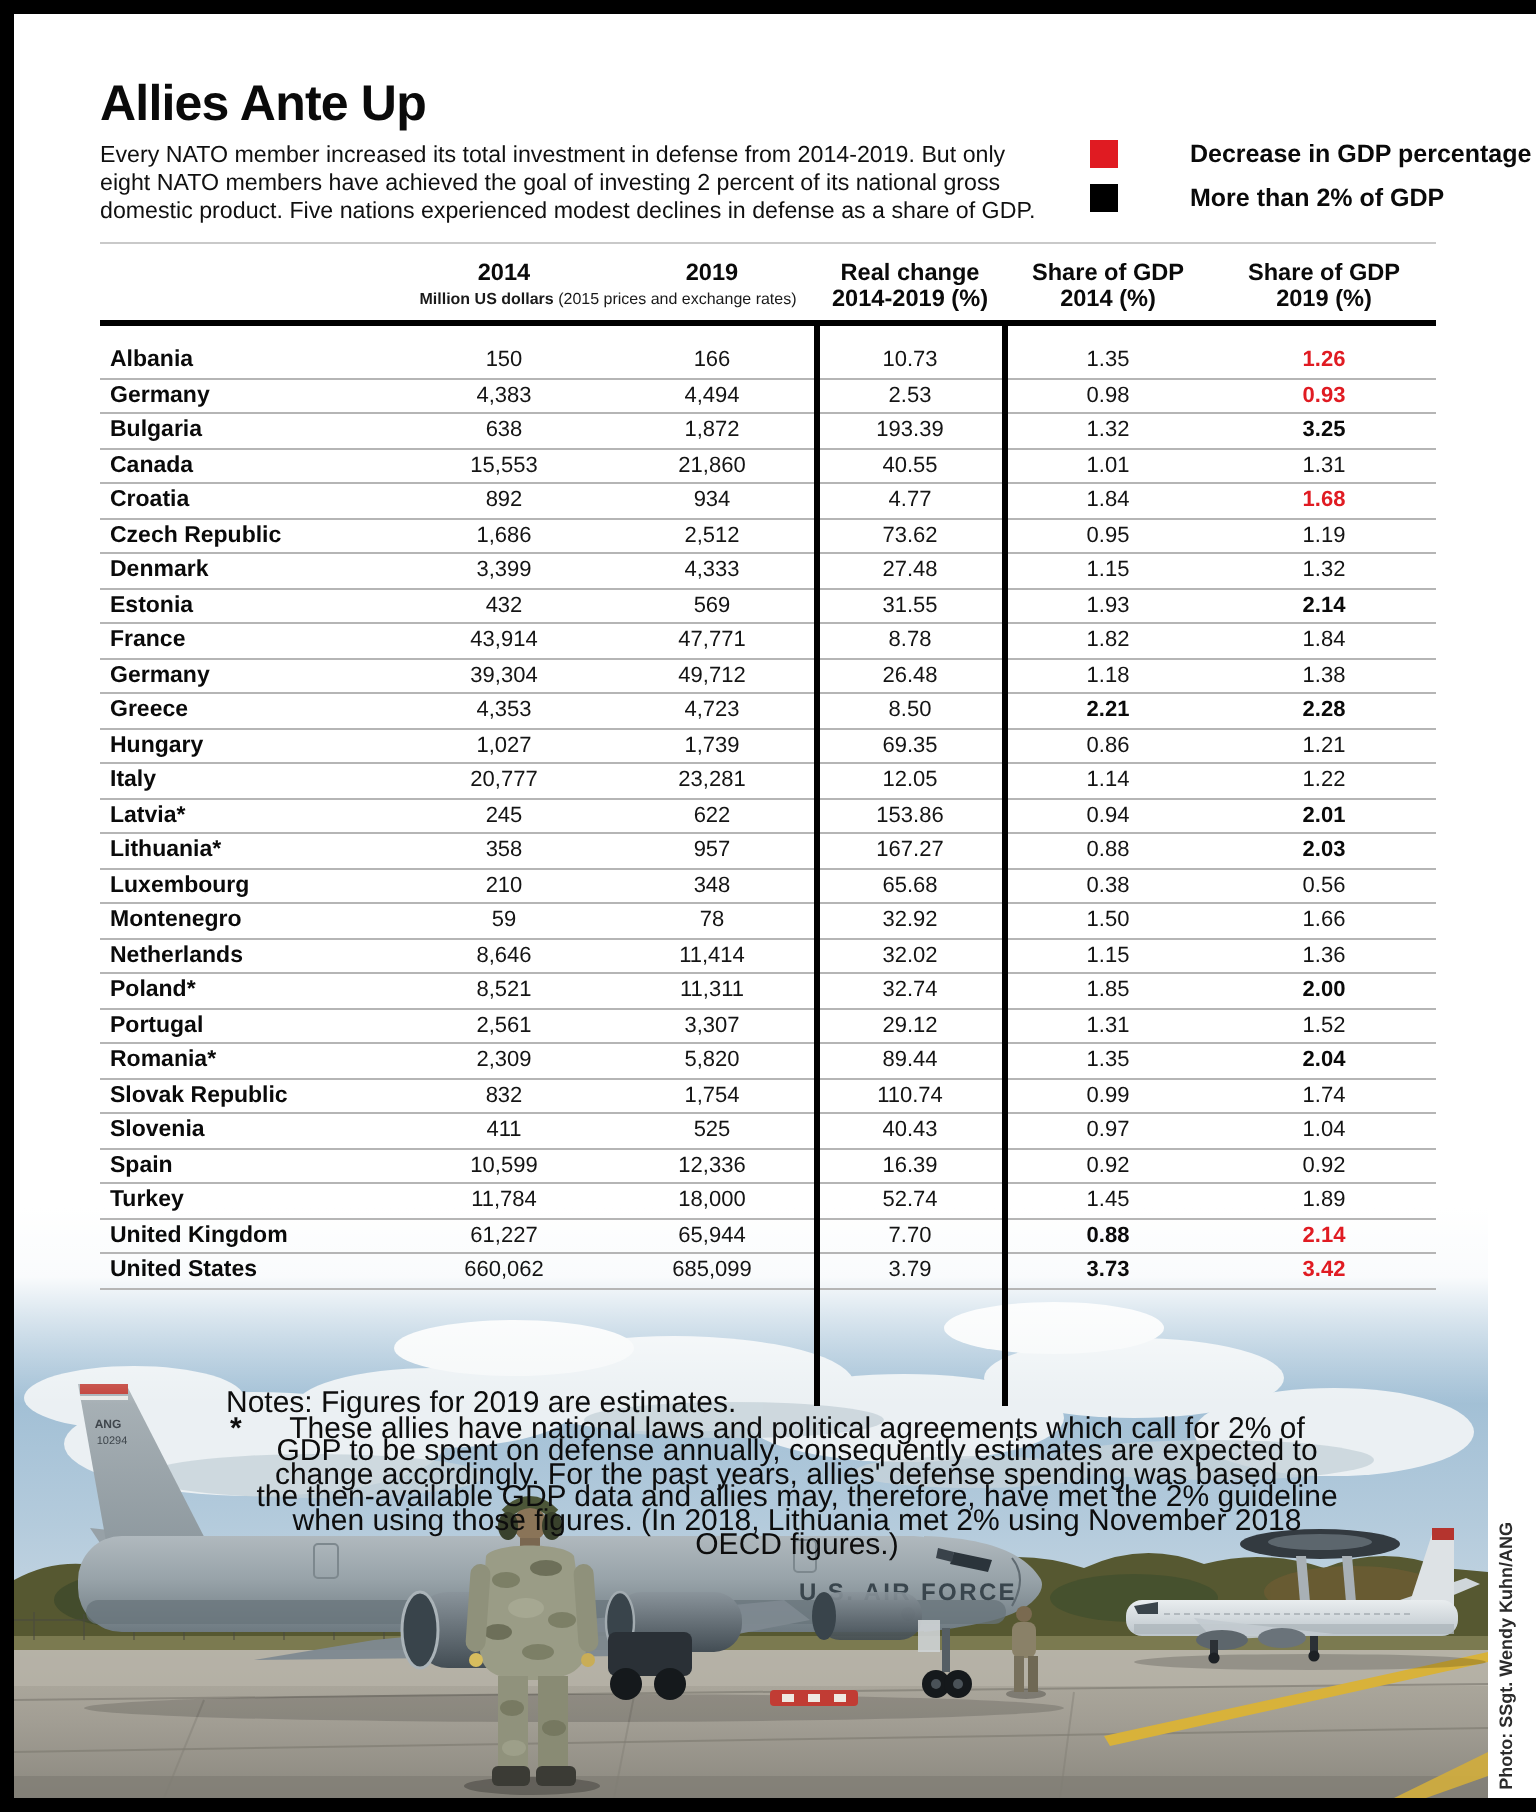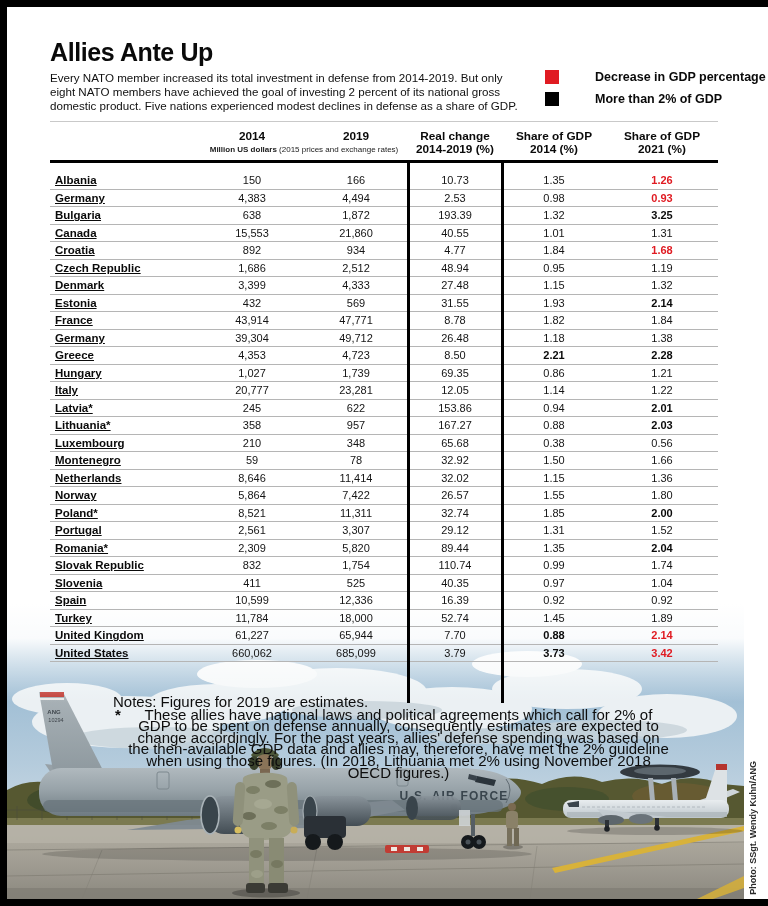--- a/index.html
+++ b/index.html
@@ -23,21 +23,21 @@
   .subtitle{position:absolute;left:150px;top:17px;width:208px;text-align:center;font-size:8px;color:#1a1a1a;line-height:9px;}
   .subtitle b{font-weight:700;}
   .thickline{position:absolute;left:50px;top:160px;width:668px;height:3px;background:#000;z-index:21;}
   .vline{position:absolute;top:160px;height:543px;width:3px;background:#000;z-index:21;}
   .v1{left:407px;} .v2{left:501px;}
 
   .rows{position:absolute;left:50px;top:172px;width:668px;z-index:20;}
   .row{display:grid;grid-template-columns:150px 104px 104px 94px 104px 112px;height:17.5px;
        align-items:center;border-bottom:1px solid #b5b5b5;box-sizing:border-box;}
   .cell{font-size:11px;text-align:center;color:#141414;}
-  .cell.country{text-align:left;font-weight:700;font-size:11.5px;padding-left:5px;color:#0a0a0a;text-decoration:underline;}
+  .cell.country{text-align:left;font-weight:700;font-size:11.5px;padding-left:5px;color:#0a0a0a;}
   .cell.bold{font-weight:700;color:#0a0a0a;}
   .cell.red{font-weight:700;color:var(--red,#e01b22);}
 
   .notes{position:absolute;left:113px;top:696px;width:556px;z-index:30;font-size:15px;line-height:11.6px;color:#0d0d0d;}
   .note1{margin-bottom:1px;}
   .note2{display:flex;}
   .note2 .ast{width:13px;flex:0 0 auto;font-weight:700;padding-left:2px;}
   .note2 .ntext{flex:1;text-align:center;}
 
   .photo{position:absolute;left:7px;top:604px;width:737px;height:295px;z-index:10;}
@@ -74,21 +74,21 @@
     <div class="th">
       <div>Real change</div>
       <div>2014-2019 (%)</div>
     </div>
     <div class="th">
       <div>Share of GDP</div>
       <div>2014 (%)</div>
     </div>
     <div class="th">
       <div>Share of GDP</div>
-      <div>2021 (%)</div>
+      <div>2019 (%)</div>
     </div>
     <div class="subtitle">
       <b>Million US dollars</b><span> (2015 prices and exchange rates)</span>
     </div>
   </div>
 
   <div class="thickline"></div>
   <div class="vline v1"></div>
   <div class="vline v2"></div>
 
@@ -130,21 +130,21 @@
         <span class="cell">892</span>
         <span class="cell">934</span>
         <span class="cell">4.77</span>
         <span class="cell">1.84</span>
         <span class="cell red">1.68</span>
       </div>
       <div class="row">
         <span class="cell country">Czech Republic</span>
         <span class="cell">1,686</span>
         <span class="cell">2,512</span>
-        <span class="cell">48.94</span>
+        <span class="cell">73.62</span>
         <span class="cell">0.95</span>
         <span class="cell">1.19</span>
       </div>
       <div class="row">
         <span class="cell country">Denmark</span>
         <span class="cell">3,399</span>
         <span class="cell">4,333</span>
         <span class="cell">27.48</span>
         <span class="cell">1.15</span>
         <span class="cell">1.32</span>
@@ -231,28 +231,20 @@
       </div>
       <div class="row">
         <span class="cell country">Netherlands</span>
         <span class="cell">8,646</span>
         <span class="cell">11,414</span>
         <span class="cell">32.02</span>
         <span class="cell">1.15</span>
         <span class="cell">1.36</span>
       </div>
       <div class="row">
-        <span class="cell country">Norway</span>
-        <span class="cell">5,864</span>
-        <span class="cell">7,422</span>
-        <span class="cell">26.57</span>
-        <span class="cell">1.55</span>
-        <span class="cell">1.80</span>
-      </div>
-      <div class="row">
         <span class="cell country">Poland*</span>
         <span class="cell">8,521</span>
         <span class="cell">11,311</span>
         <span class="cell">32.74</span>
         <span class="cell">1.85</span>
         <span class="cell bold">2.00</span>
       </div>
       <div class="row">
         <span class="cell country">Portugal</span>
         <span class="cell">2,561</span>
@@ -274,21 +266,21 @@
         <span class="cell">832</span>
         <span class="cell">1,754</span>
         <span class="cell">110.74</span>
         <span class="cell">0.99</span>
         <span class="cell">1.74</span>
       </div>
       <div class="row">
         <span class="cell country">Slovenia</span>
         <span class="cell">411</span>
         <span class="cell">525</span>
-        <span class="cell">40.35</span>
+        <span class="cell">40.43</span>
         <span class="cell">0.97</span>
         <span class="cell">1.04</span>
       </div>
       <div class="row">
         <span class="cell country">Spain</span>
         <span class="cell">10,599</span>
         <span class="cell">12,336</span>
         <span class="cell">16.39</span>
         <span class="cell">0.92</span>
         <span class="cell">0.92</span>

